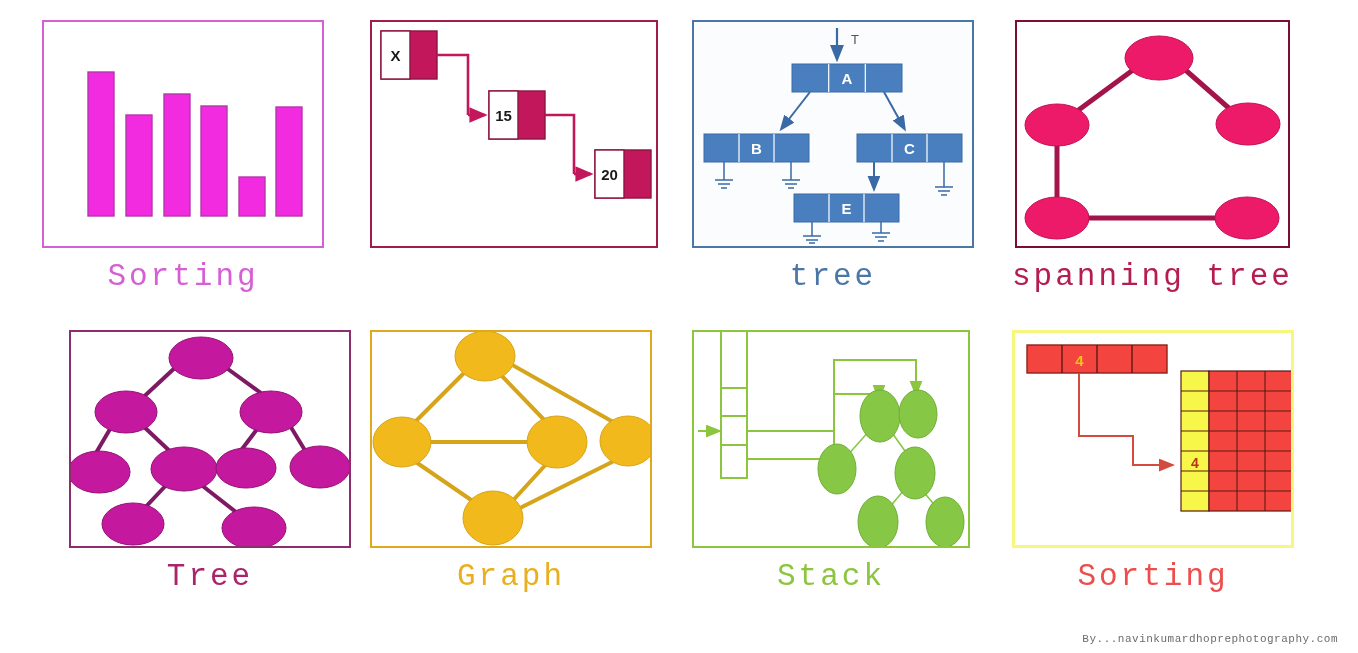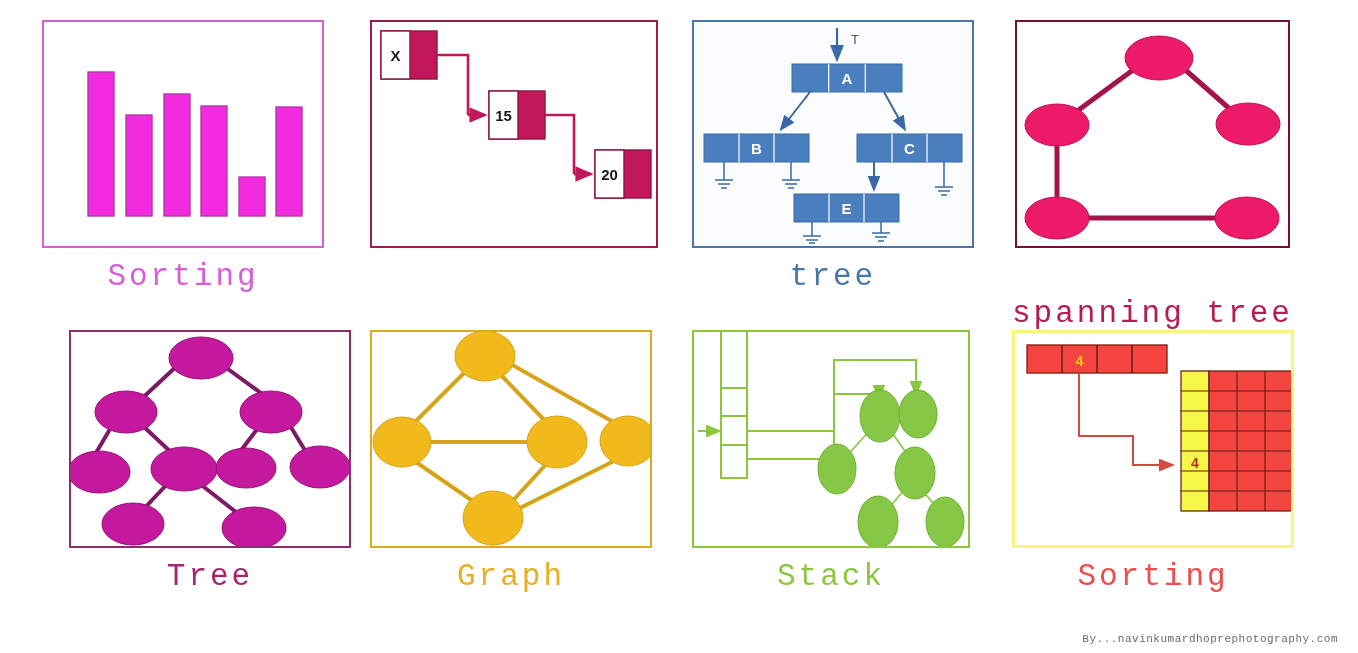--- a/index.html
+++ b/index.html
@@ -35,21 +35,21 @@
     letter-spacing: 3px;
     font-family: "Liberation Mono", "DejaVu Sans Mono", monospace;
     white-space: nowrap;
     line-height: 1.1;
   }
 
   
   .c0 { left: 42px;   top: 20px; }
   .c1 { left: 370px;  top: 20px; }
   .c2 { left: 692px;  top: 20px; }
-  .c3 { left: 1012px; top: 20px; gap: 37px; }
+  .c3 { left: 1012px; top: 20px; }
   .c4 { left: 42px;   top: 330px; padding-left: 27px; }
   .c5 { left: 370px;  top: 330px; }
   .c6 { left: 692px;  top: 330px; }
   .c7 { left: 1012px; top: 330px; }
 
   .p-sorting  { width: 282px; height: 228px; border-width: 2px; border-color: #d65fd6; }
   .p-linklist { width: 288px; height: 228px; border-width: 2px; border-color: #a31b4b; }
   .p-list     { width: 282px; height: 228px; border-width: 2px; border-color: #4a76a8; background:#fbfcfe; }
   .p-span     { width: 275px; height: 228px; border-width: 2px; border-color: #7a0f33; }
   .p-tree     { width: 282px; height: 218px; border-width: 2px; border-color: #8e2d6e; }

